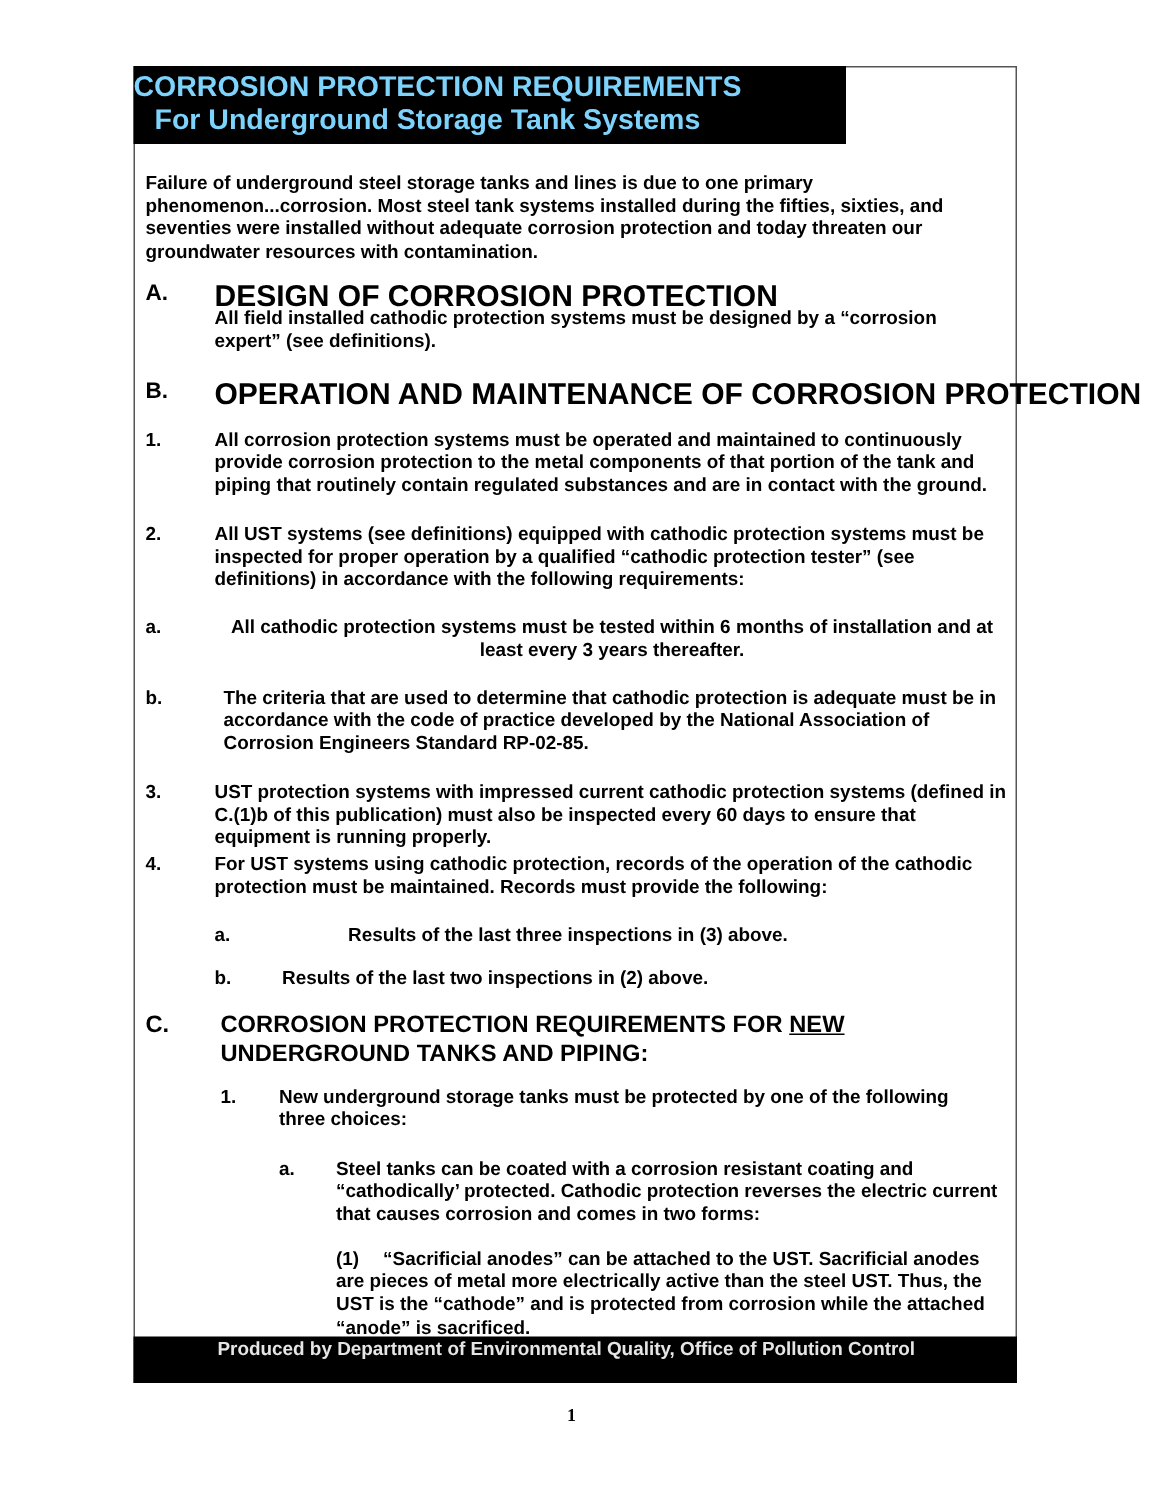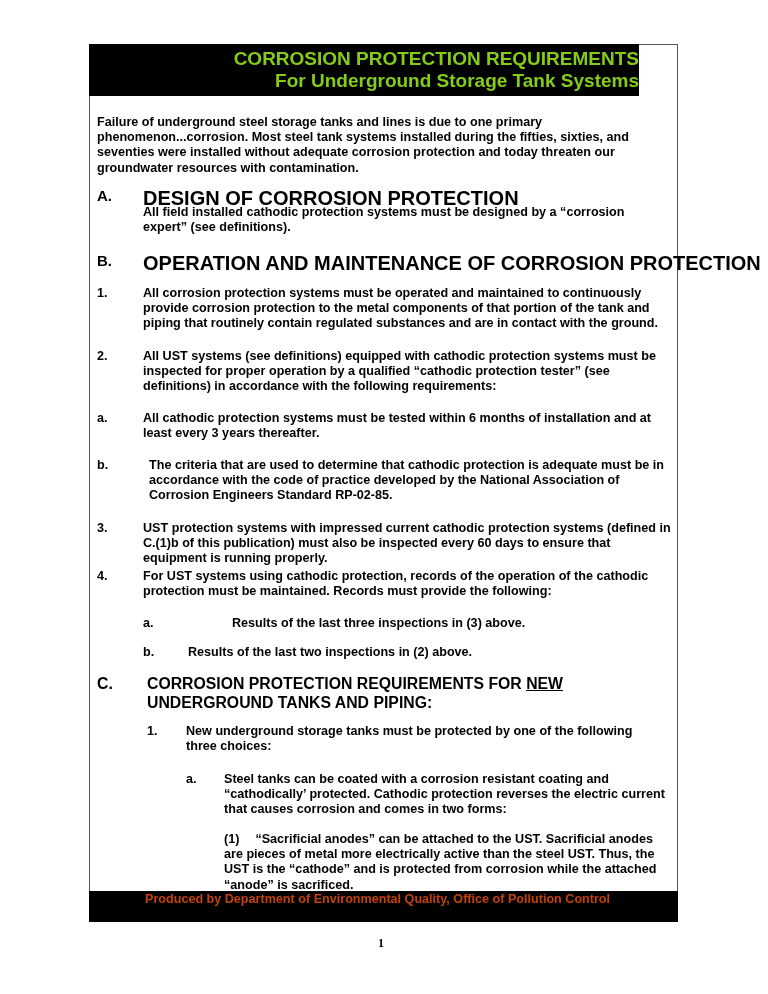--- a/index.html
+++ b/index.html
@@ -22,40 +22,40 @@
     width: 589px;
     height: 878px;
     border: 1.5px solid #555;
     box-sizing: border-box;
     background: #fff;
   }
   .header {
     position: absolute;
     left: 89px;
     top: 44px;
-    width: 550px;
+    width: 475px;
     height: 52px;
     background: #000;
-    color: #84cc16;
-    text-align: right;
+    color: #7dd3fc;
+    text-align: left;
     font-weight: bold;
     font-size: 19px;
     line-height: 22px;
     padding-top: 4px;
     box-sizing: border-box;
   }
   .header .line2 { padding-left: 14px; }
   .footer {
     position: absolute;
     left: 89px;
     top: 891px;
     width: 589px;
     height: 31px;
     background: #000;
-    color: #c2410c;
+    color: #e5e5e5;
     font-weight: bold;
     font-size: 12.6px;
     line-height: 14.5px;
     padding-left: 56px;
     padding-top: 1px;
     box-sizing: border-box;
   }
   .footer .line2 { padding-left: 2px; }
   .footer .date { margin-left: 22px; }
   .page-number {
@@ -107,21 +107,21 @@
 <div class="abs sec-label" style="left:97px; top:252px;">B.</div>
 <div class="abs sec-head" style="left:143px; top:252px; font-weight:bold;">OPERATION AND MAINTENANCE OF CORROSION PROTECTION</div>
 
 <div class="lbl" style="left:97px; top:286px;">1.</div>
 <div class="blk" style="left:143px; top:286px; width:530px;">All corrosion protection systems must be operated and maintained to continuously provide corrosion protection to the metal components of that portion of the tank and piping that routinely contain regulated substances and are in contact with the ground.</div>
 
 <div class="lbl" style="left:97px; top:349px;">2.</div>
 <div class="blk" style="left:143px; top:349px; width:530px;">All UST systems (see definitions) equipped with cathodic protection systems must be inspected for proper operation by a qualified “cathodic protection tester” (see definitions) in accordance with the following requirements:</div>
 
 <div class="lbl" style="left:97px; top:411px;">a.</div>
-<div class="blk" style="left:143px; top:411px; width:530px;">All cathodic protection systems must be tested within 6 months of installation and at least every 3 years thereafter.</div>
+<div class="blk" style="left:143px; top:411px; width:530px;text-align:center;">All cathodic protection systems must be tested within 6 months of installation and at least every 3 years thereafter.</div>
 
 <div class="lbl" style="left:97px; top:458px;">b.</div>
 <div class="blk" style="left:149px; top:458px; width:525px;">The criteria that are used to determine that cathodic protection is adequate must be in accordance with the code of practice developed by the National Association of Corrosion Engineers Standard RP-02-85.</div>
 
 <div class="lbl" style="left:97px; top:521px;">3.</div>
 <div class="blk" style="left:143px; top:521px; width:530px;">UST protection systems with impressed current cathodic protection systems (defined in C.(1)b of this publication) must also be inspected every 60 days to ensure that equipment is running properly.</div>
 
 <div class="lbl" style="left:97px; top:569px;">4.</div>
 <div class="blk" style="left:143px; top:569px; width:530px;">For UST systems using cathodic protection, records of the operation of the cathodic protection must be maintained.  Records must provide the following:</div>
 

